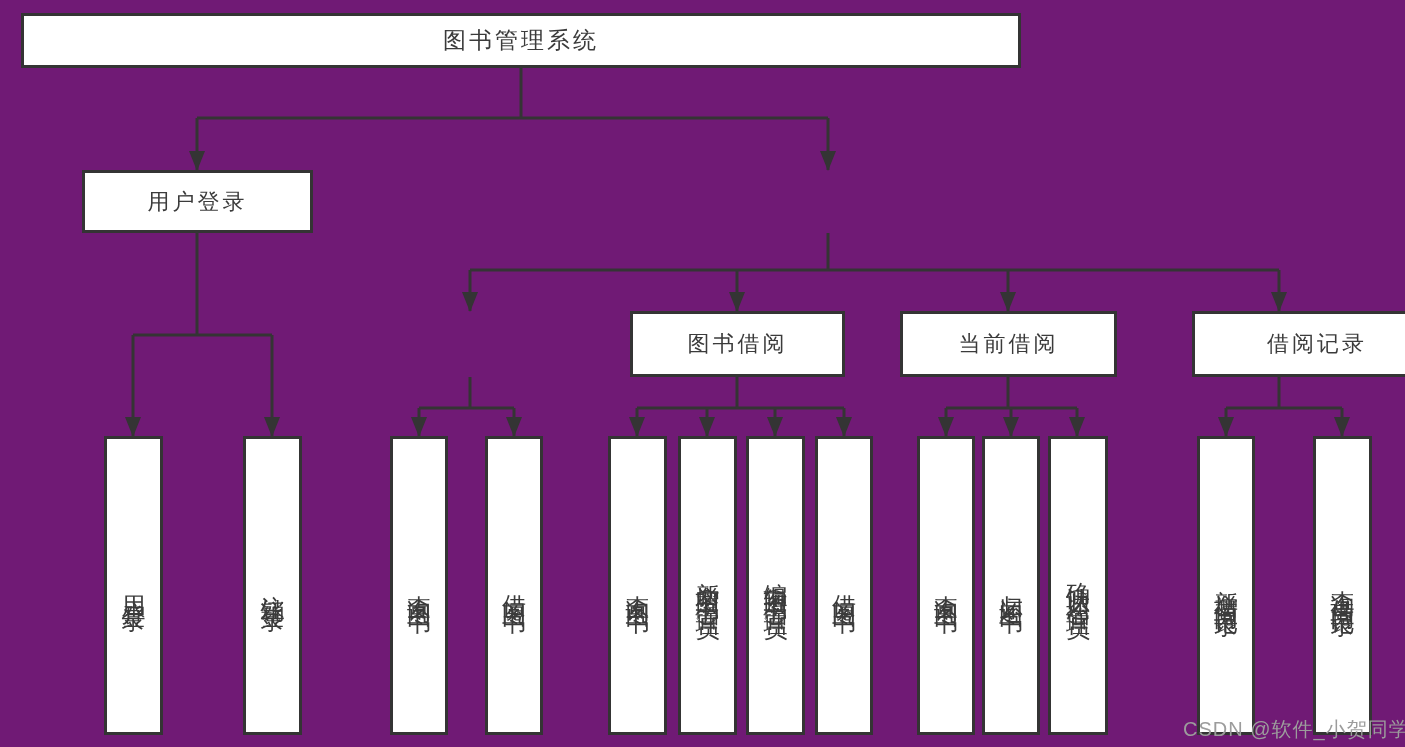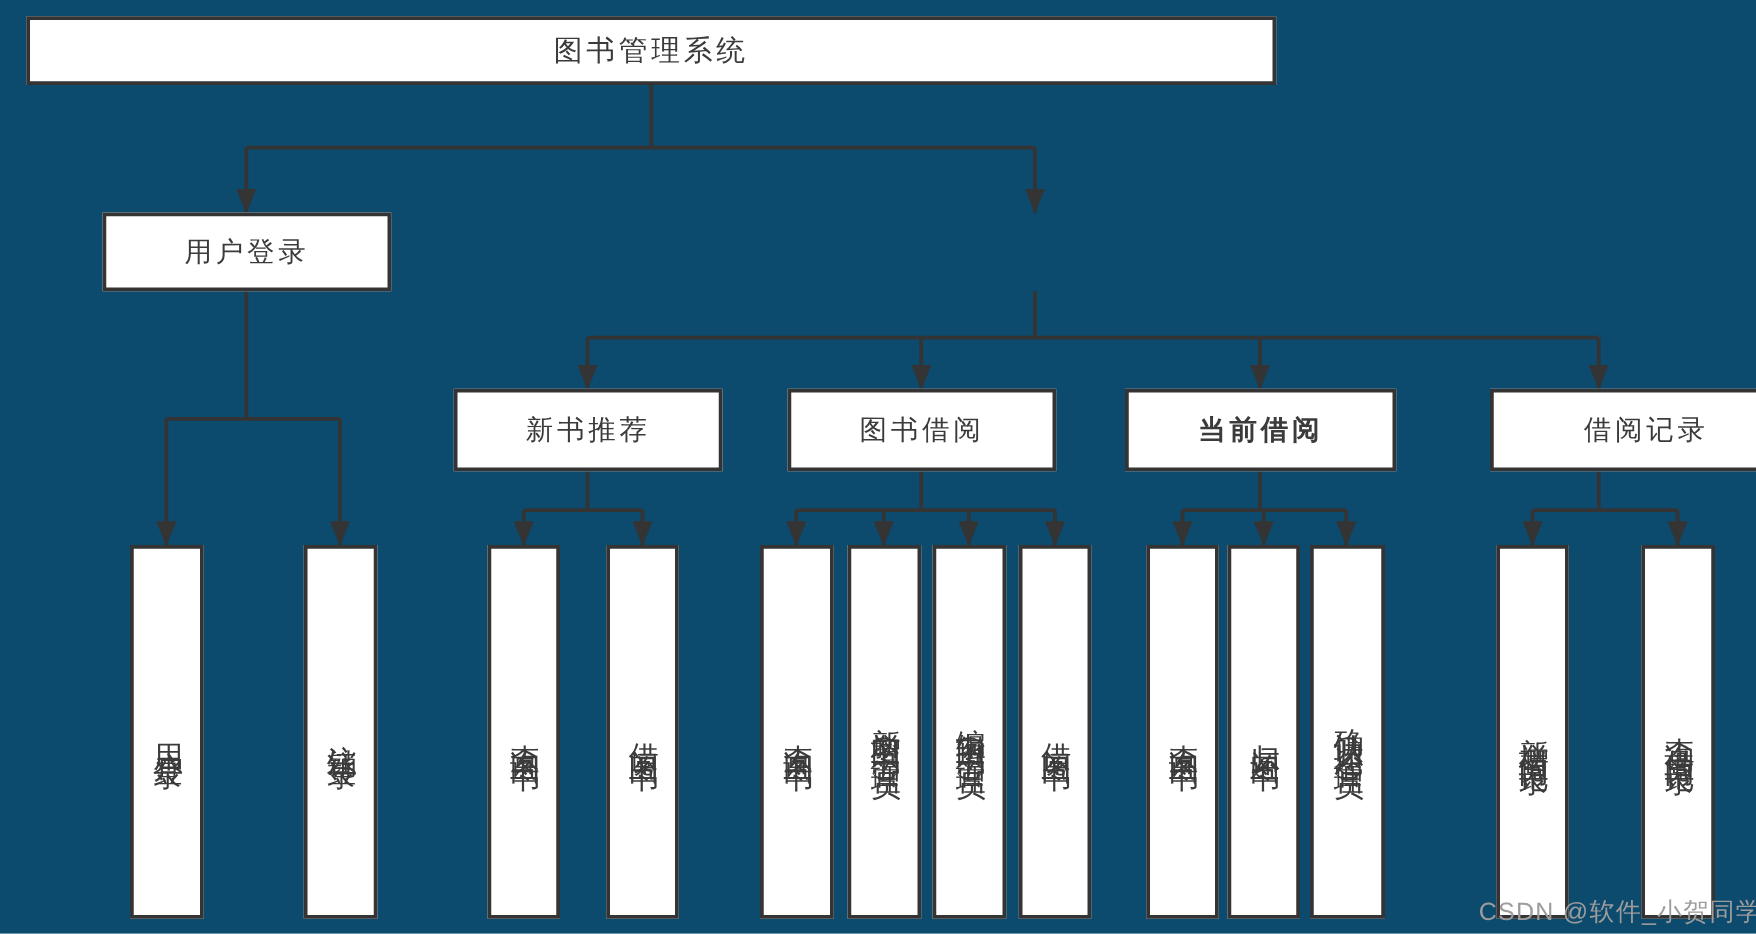--- a/index.html
+++ b/index.html
@@ -5,21 +5,21 @@
   html, body {
     margin: 0;
     padding: 0;
     background: #ffffff;
     font-family: "Liberation Sans", "DejaVu Sans", sans-serif;
   }
   #canvas {
     position: relative;
     width: 1405px;
     height: 747px;
-    background: #0c4a6e;
+    background: #701a75;
     overflow: hidden;
   }
   #connectors {
     position: absolute;
     left: 0;
     top: 0;
   }
   .box {
     position: absolute;
     box-sizing: border-box;
@@ -105,27 +105,24 @@
   </svg>
 
   <div class="box h-box root-box" style="left:21px; top:13px; width:1000px; height:55px;">
     <span class="label">图书管理系统</span>
   </div>
 
   <div class="box h-box" style="left:82px; top:170px; width:231px; height:63px;">
     <span class="label">用户登录</span>
   </div>
 
-  <div class="box h-box" style="left:363px; top:311px; width:215px; height:66px;">
-    <span class="label">新书推荐</span>
-  </div>
   <div class="box h-box" style="left:630px; top:311px; width:215px; height:66px;text-align:center;">
     <span class="label">图书借阅</span>
   </div>
-  <div class="box h-box" style="left:900px; top:311px; width:217px; height:66px;font-weight:bold;">
+  <div class="box h-box" style="left:900px; top:311px; width:217px; height:66px;">
     <span class="label">当前借阅</span>
   </div>
   <div class="box h-box" style="left:1192px; top:311px; width:250px; height:66px;justify-content:center;">
     <span class="label">借阅记录</span>
   </div>
 
   <div class="box v-box" style="left:104px; top:436px; width:59px; height:299px;">
     <span class="label">用户登录</span>
   </div>
   <div class="box v-box" style="left:243px; top:436px; width:59px; height:299px;">

